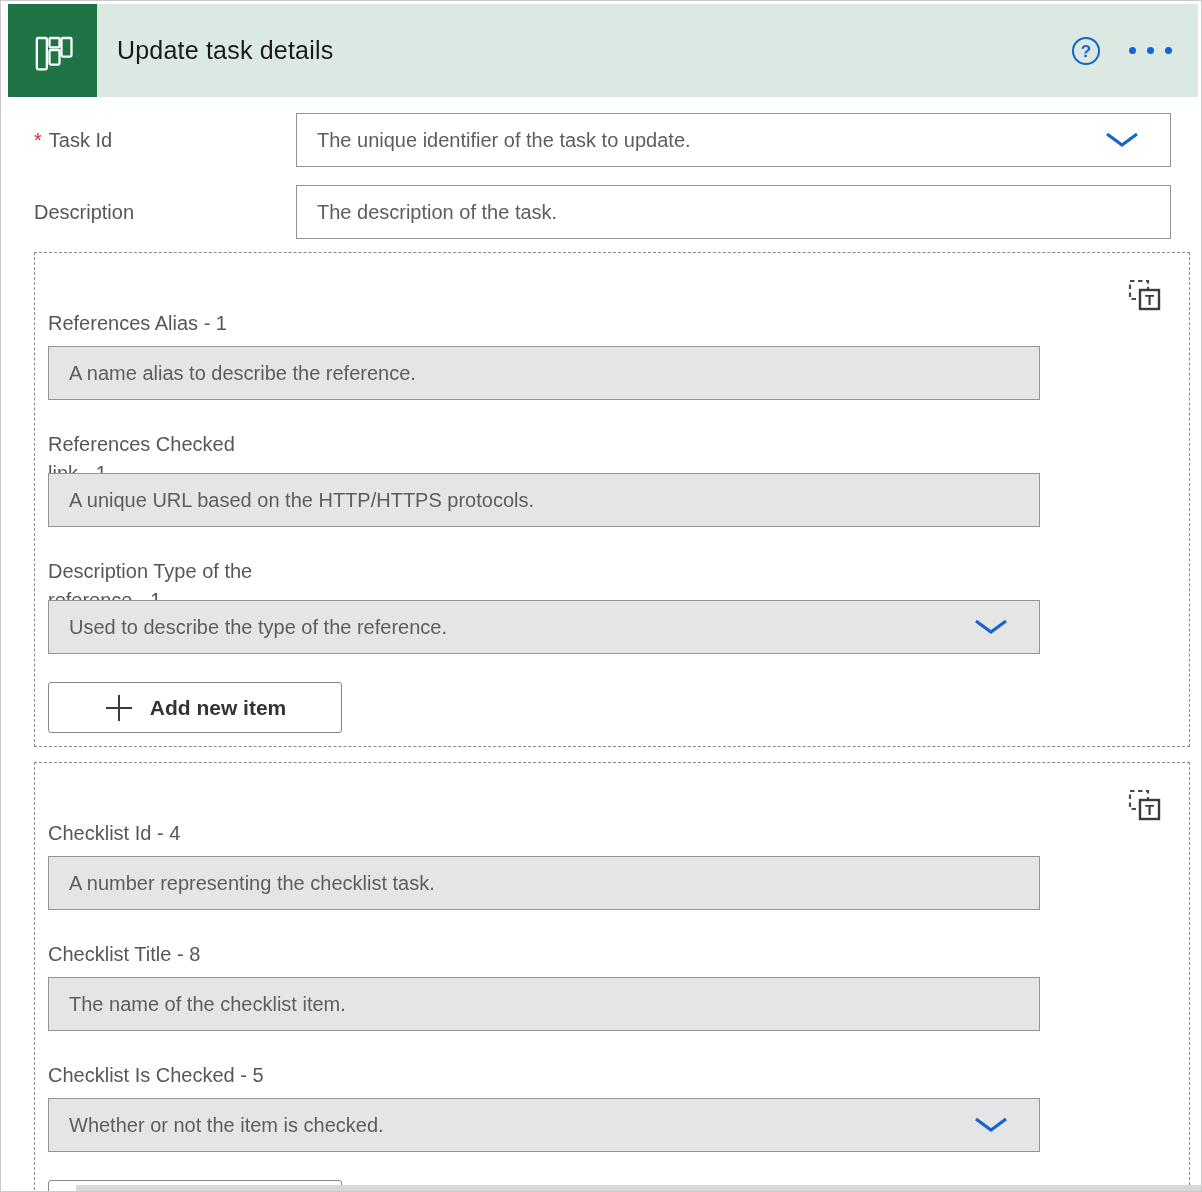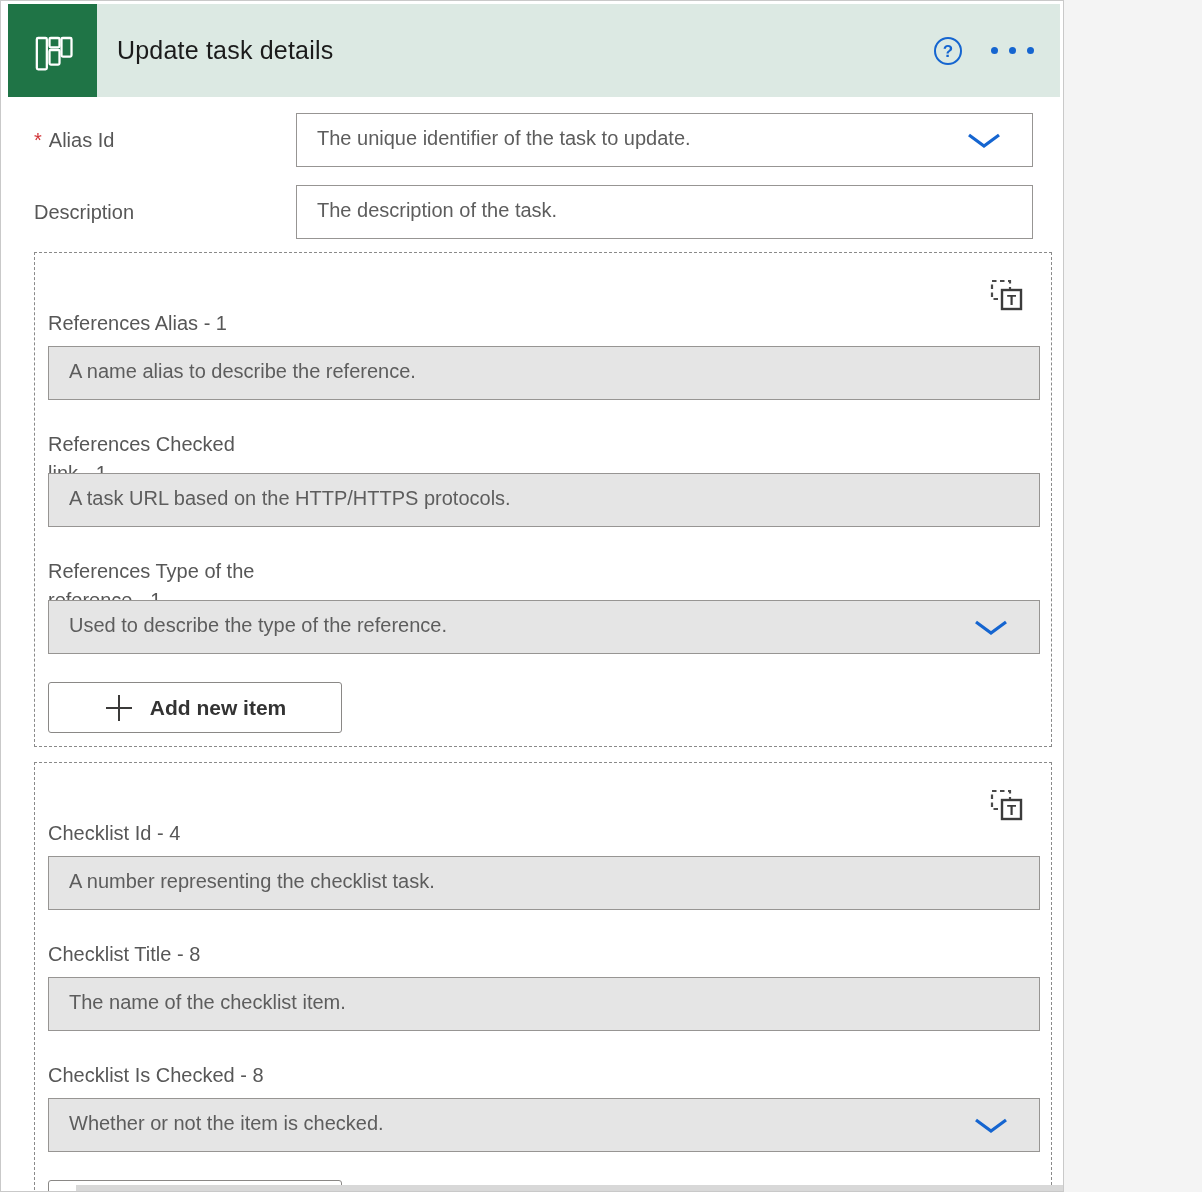--- a/index.html
+++ b/index.html
@@ -1,20 +1,20 @@
 <!DOCTYPE html>
 <html><head>
 <meta charset="utf-8">
 <style>
   * { margin:0; padding:0; box-sizing:border-box; }
   html,body { background:#f4f4f4; }
   body { font-family:"Liberation Sans", sans-serif; }
   .page {
     position:relative;
-    width:1064px; height:1192px;
+    width:1202px; height:1192px;
     background:#ffffff;
     border:1px solid #c9c9c9;
     overflow:hidden;
   }
   
   .header { margin:3px 3px 0 7px; height:93px; display:flex; }
   .icon-tile {
     width:89px; height:93px; background:#1F7446;
     display:flex; align-items:center; justify-content:center;
     flex:none;
@@ -32,21 +32,21 @@
   .body { padding:0 11px 0 33px; }
   .row { display:flex; align-items:center; margin:16px 19px 0 0; }
   .row + .row { margin-top:18px; }
   .row-label {
     width:262px; flex:none; font-size:20px; color:#575757;
     display:flex; align-items:baseline;
   }
   .req { color:#D13438; margin-right:7px; font-size:20px; }
   .input-box {
     flex:1; height:54px; border:1px solid #979593; background:#fff;
-    display:flex; align-items:flex-end; padding:16px 20px;
+    display:flex; align-items:center; padding:4px 20px;
     font-size:20px; color:#5d5d5d; cursor:text;
   }
   .input-box.dd { padding-right:30px; }
   .input-box .ph { flex:1; white-space:nowrap; overflow:hidden; }
   .chev { flex:none; cursor:pointer; margin-left:12px; display:block; }
   
   .section {
     position:relative;
     border:1px dashed #8a8a8a;
     margin-top:13px;
@@ -108,21 +108,21 @@
         </div>
       </div>
     </div>
   </div>
 
   <div class="body">
 
     <div class="row">
       <div class="row-label">
         <span class="req">*</span>
-        <span>Alias Id</span>
+        <span>Task Id</span>
       </div>
       <div class="input-box dd">
         <span class="ph">The unique identifier of the task to update.</span>
         <svg class="chev" width="36" height="18" viewBox="0 0 36 18">
           <polyline points="3,3 18,14 33,3" fill="none" stroke="#1565D0" stroke-width="3.2"></polyline>
         </svg>
       </div>
     </div>
 
     <div class="row">
@@ -152,27 +152,27 @@
           <span class="ph">A name alias to describe the reference.</span>
         </div>
       </div>
 
       <div class="field overlap">
         <div class="field-label">
           <span>References Checked</span>
           <span>link - 1</span>
         </div>
         <div class="input-box">
-          <span class="ph">A task URL based on the HTTP/HTTPS protocols.</span>
+          <span class="ph">A unique URL based on the HTTP/HTTPS protocols.</span>
         </div>
       </div>
 
       <div class="field overlap">
         <div class="field-label">
-          <span>References Type of the</span>
+          <span>Description Type of the</span>
           <span>reference - 1</span>
         </div>
         <div class="input-box dd">
           <span class="ph">Used to describe the type of the reference.</span>
           <svg class="chev" width="36" height="18" viewBox="0 0 36 18">
             <polyline points="3,3 18,14 33,3" fill="none" stroke="#1565D0" stroke-width="3.2"></polyline>
           </svg>
         </div>
       </div>
 
@@ -209,21 +209,21 @@
           <span>Checklist Title - 8</span>
 
         </div>
         <div class="input-box">
           <span class="ph">The name of the checklist item.</span>
         </div>
       </div>
 
       <div class="field">
         <div class="field-label">
-          <span>Checklist Is Checked - 8</span>
+          <span>Checklist Is Checked - 5</span>
 
         </div>
         <div class="input-box dd">
           <span class="ph">Whether or not the item is checked.</span>
           <svg class="chev" width="36" height="18" viewBox="0 0 36 18">
             <polyline points="3,3 18,14 33,3" fill="none" stroke="#1565D0" stroke-width="3.2"></polyline>
           </svg>
         </div>
       </div>
 

